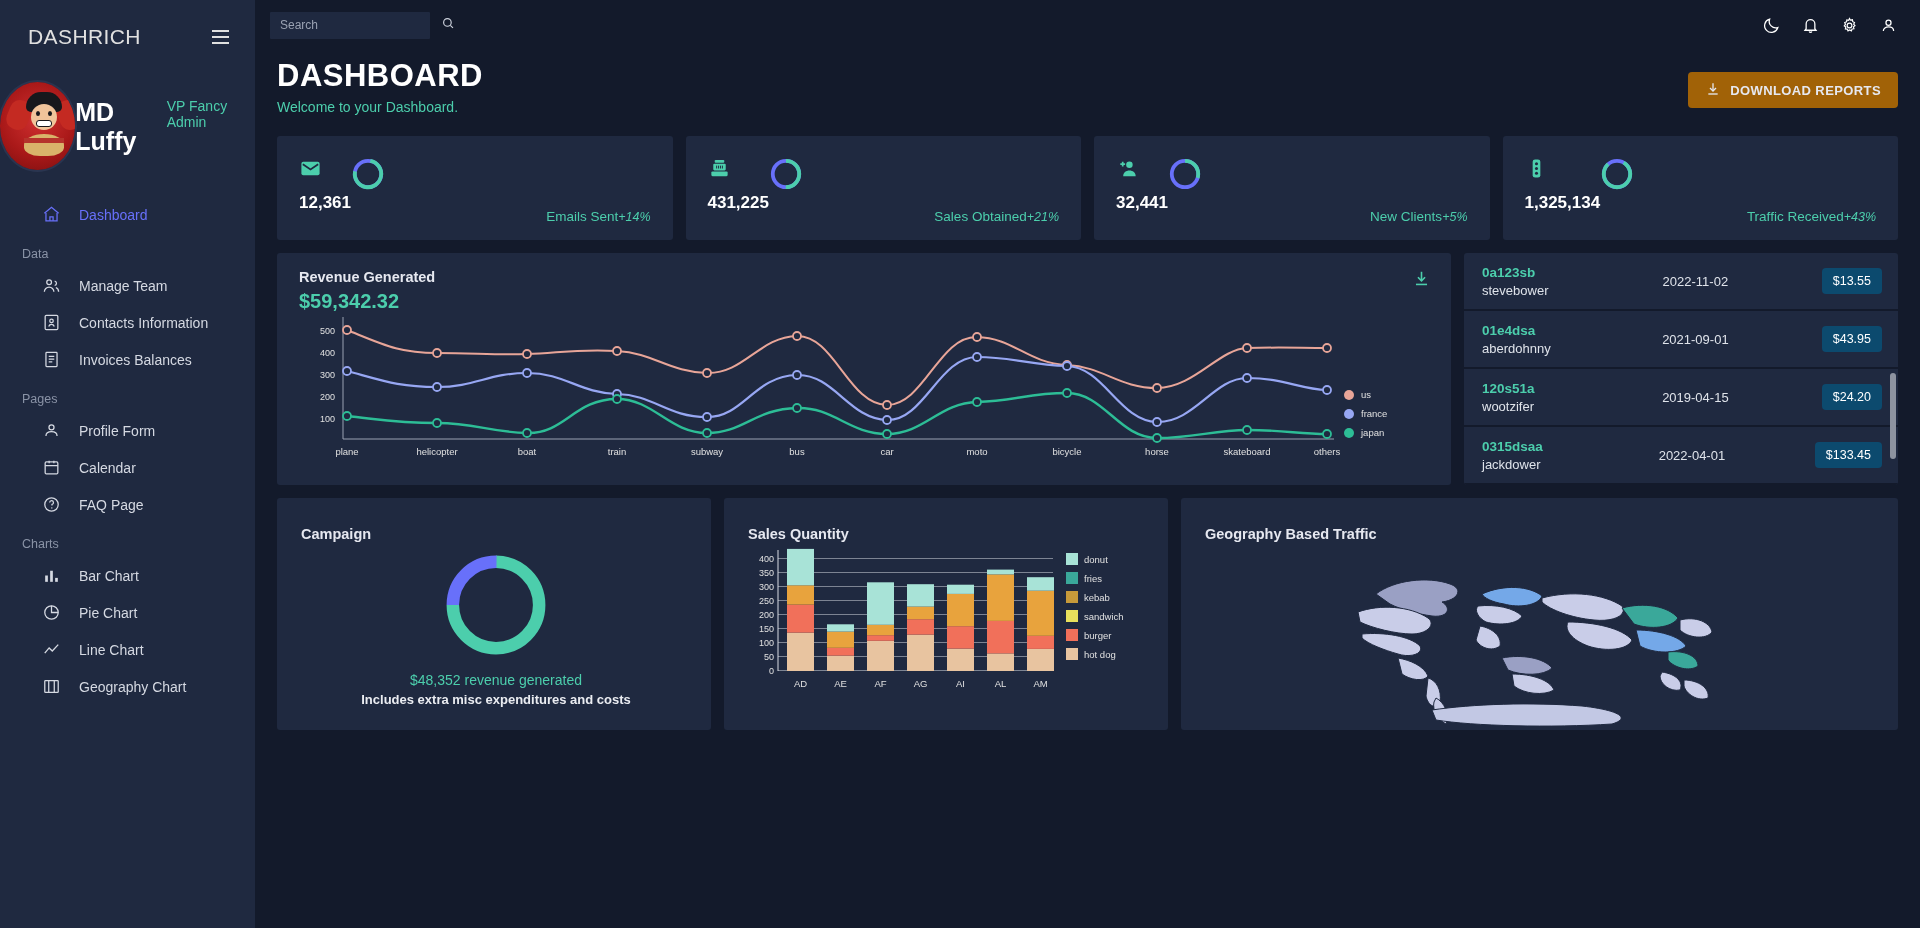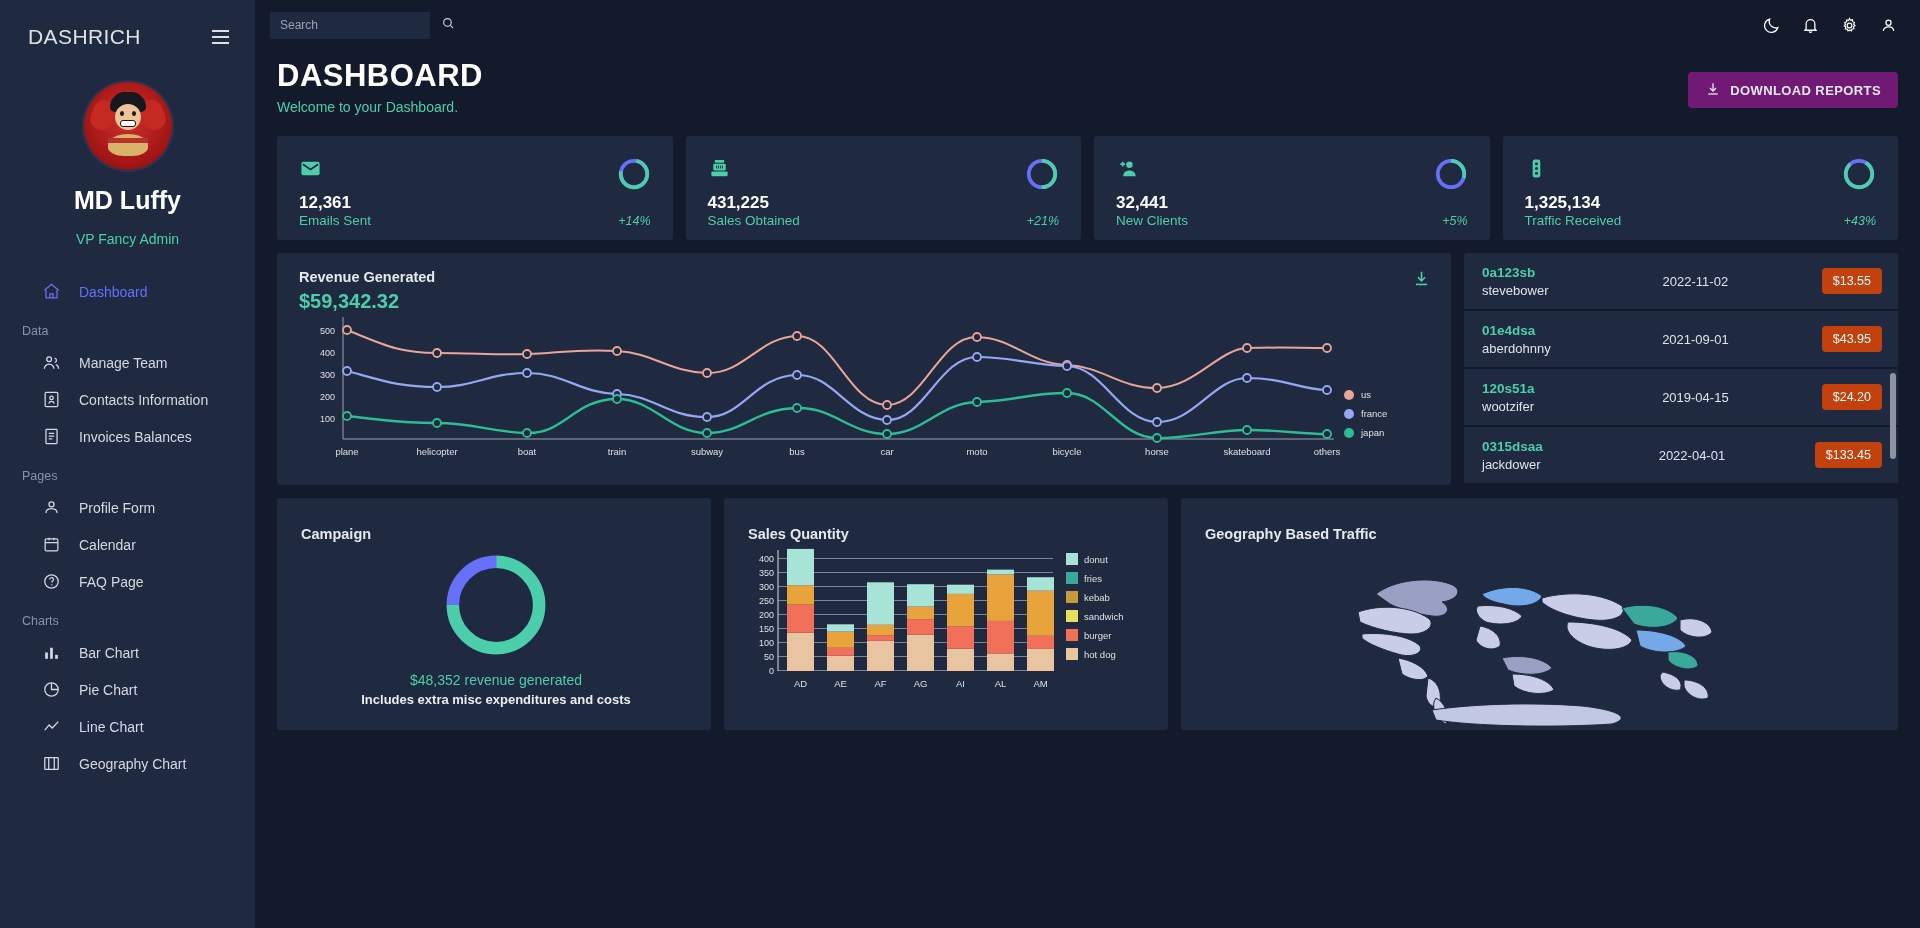--- a/index.html
+++ b/index.html
@@ -19,21 +19,21 @@
     padding-top: 18px;
   }
   .brand-row {
     display: flex; align-items: center; justify-content: space-between;
     padding: 4px 22px 0 28px; height: 34px;
   }
   .brand-title { color: #e0e0e0; font-size: 21px; letter-spacing: .4px; }
   .burger { display: flex; flex-direction: column; gap: 4px; cursor: pointer; padding: 4px; }
   .burger i { display: block; width: 17px; height: 2px; background: #e0e0e0; }
 
-  .profile { margin-top: 30px; display: flex; flex-direction: column; align-items: center; }
+  .profile { margin-top: 30px; display: flex; flex-direction: row; }
   .avatar {
     width: 88px; height: 88px; border-radius: 50%;
     background: radial-gradient(circle at 50% 42%, #d03030 0%, #a81818 58%, #7a0f0f 100%);
     position: relative; overflow: hidden;
     box-shadow: 0 0 0 2px #2a3550;
   }
   .avatar .hair { position:absolute; left:26px; top:10px; width:36px; height:20px; background:#17181c; border-radius:18px 18px 6px 6px; }
   .avatar .face { position:absolute; left:31px; top:22px; width:26px; height:26px; background:#f0c49a; border-radius:50%; }
   .avatar .eyeL { position:absolute; left:36px; top:29px; width:4px; height:5px; background:#17181c; border-radius:50%; }
   .avatar .eyeR { position:absolute; left:48px; top:29px; width:4px; height:5px; background:#17181c; border-radius:50%; }
@@ -72,33 +72,33 @@
   .topbar-spacer { flex: 1; }
   .topicons { display: flex; align-items: center; gap: 20px; }
   .topicons .ic { cursor: pointer; display: inline-flex; }
   .topicons svg { width: 19px; height: 19px; }
 
   .page { padding: 8px 22px 0 22px; flex: 1; }
   .page-head { display: flex; align-items: flex-start; justify-content: space-between; }
   .page-title { color: #ffffff; font-size: 31px; font-weight: bold; letter-spacing: .5px; }
   .page-sub { color: #4cceac; font-size: 14px; margin-top: 5px; }
   .dl-btn {
-    background: #701a75; color: #e6e8f0; border: none; border-radius: 4px;
+    background: #a16207; color: #e6e8f0; border: none; border-radius: 4px;
     height: 36px; padding: 0 17px; display: inline-flex; align-items: center; gap: 9px;
     font-size: 13px; font-weight: bold; letter-spacing: .4px; cursor: pointer;
     font-family: "Liberation Sans", sans-serif; margin-top: 14px;
   }
   .dl-btn svg { width: 16px; height: 16px; }
 
   
   .stats { display: flex; gap: 13px; margin-top: 21px; }
   .stat-card {
     flex: 1; background: #1f2940; border-radius: 3px;
     padding: 21px 22px 16px 22px; height: 104px;
-    display: flex; flex-direction: column; justify-content: space-between;
+    display: flex; flex-direction: row; justify-content: space-between;
   }
   .stat-top { display: flex; align-items: flex-start; justify-content: space-between; }
   .stat-ic svg { width: 23px; height: 23px; }
   .stat-val { color: #ffffff; font-size: 17px; font-weight: bold; margin-top: 9px; }
   .stat-bottom { display: flex; align-items: flex-end; justify-content: space-between; }
   .stat-label { color: #4cceac; font-size: 13.5px; }
   .stat-pct { color: #4cceac; font-size: 12.5px; font-style: italic; }
   .ring { width: 34px; height: 34px; }
 
   
@@ -114,21 +114,21 @@
   .txlist { width: 434px; flex: 0 0 434px; height: 232px; overflow: hidden; position: relative; }
   .tx-row {
     display: flex; align-items: center; justify-content: space-between;
     padding: 12px 16px 12px 18px; border-bottom: 2px solid #131a2b; height: 58px;
   }
   .tx-left { width: 135px; }
   .tx-id { color: #4cceac; font-size: 13.5px; font-weight: bold; }
   .tx-user { color: #dfe3ea; font-size: 13px; margin-top: 3px; }
   .tx-date { color: #dfe3ea; font-size: 13px; }
   .tx-cost {
-    background: #c2410c; color: #ffffff; font-size: 12.5px;
+    background: #0c4a6e; color: #ffffff; font-size: 12.5px;
     padding: 6px 11px; border-radius: 4px; margin-left: 48px;
   }
   .tx-scroll { position: absolute; right: 2px; top: 120px; width: 6px; height: 86px; background: #8d93a0; border-radius: 3px; }
 
   
   .row3 { display: flex; gap: 13px; margin-top: 13px; }
   .card3 { height: 232px; padding: 28px 20px 10px 24px; }
   .card-title { color: #e6e8f0; font-size: 14.5px; font-weight: bold; }
   .campaign { flex: 0 0 434px; }
   .salesq { flex: 0 0 434px; }

